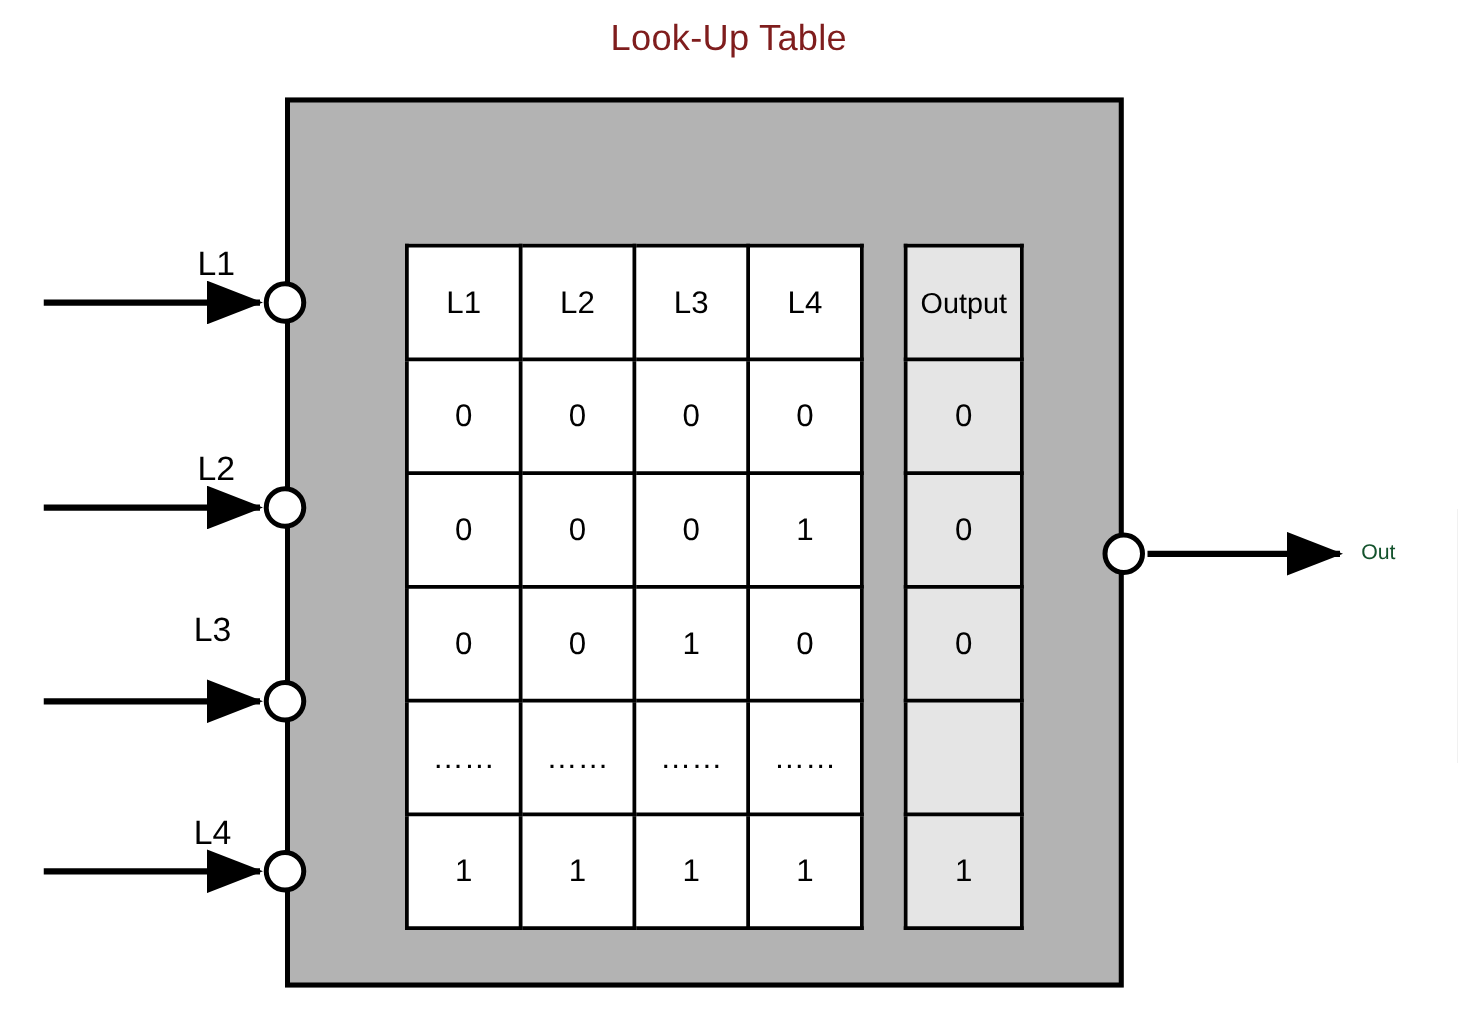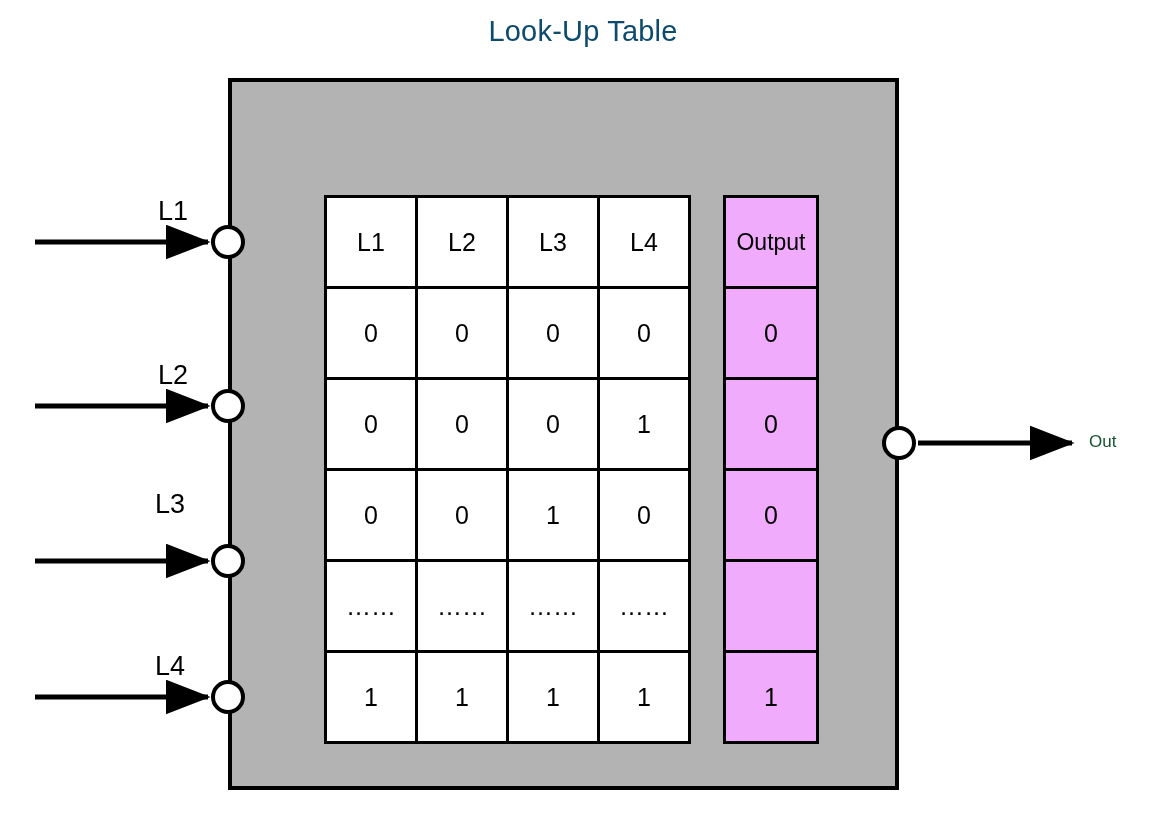--- a/index.html
+++ b/index.html
@@ -22,21 +22,21 @@
   
   .title {
     position: absolute;
     left: 0;
     top: 14px;
     width: 1166px;
     text-align: center;
     font-size: 29px;
     line-height: 34px;
     letter-spacing: 0.2px;
-    color: #0c4a6e;
+    color: #7f1d1d;
   }
 
   
   .lut-box {
     position: absolute;
     left: 228px;
     top: 78px;
     width: 671px;
     height: 712px;
     background: #b3b3b3;
@@ -93,21 +93,21 @@
     background: #ffffff;
   }
   table.outcol td, table.outcol th {
     width: 93px;
     height: 91px;
     border: 3px solid #000000;
     text-align: center;
     vertical-align: middle;
     font-size: 25px;
     font-weight: normal;
-    background: #f0abfc;
+    background: #e5e5e5;
     padding: 0;
     box-sizing: border-box;
   }
   table.outcol th.hdr { font-size: 23px; }
 
   
   .port {
     position: absolute;
     width: 34px;
     height: 34px;

